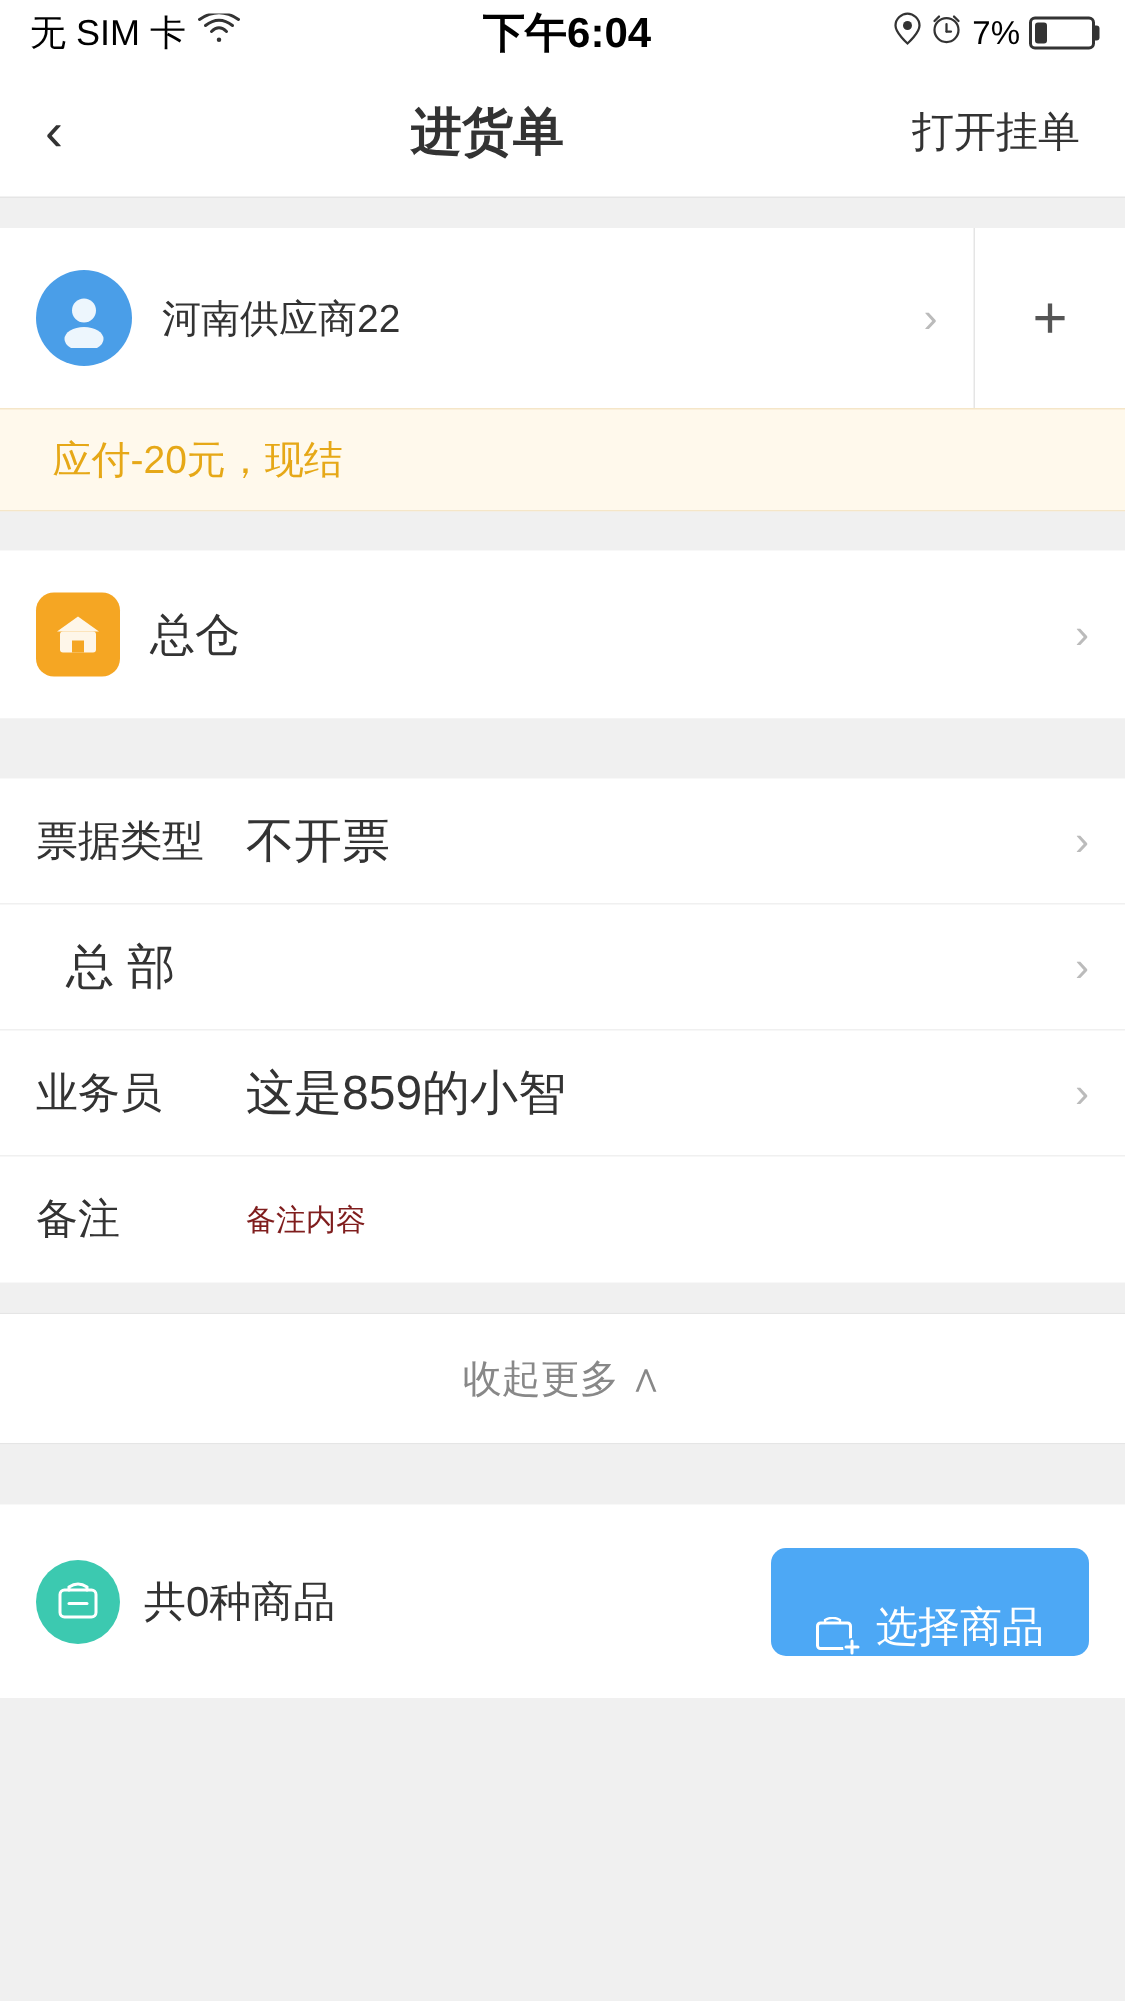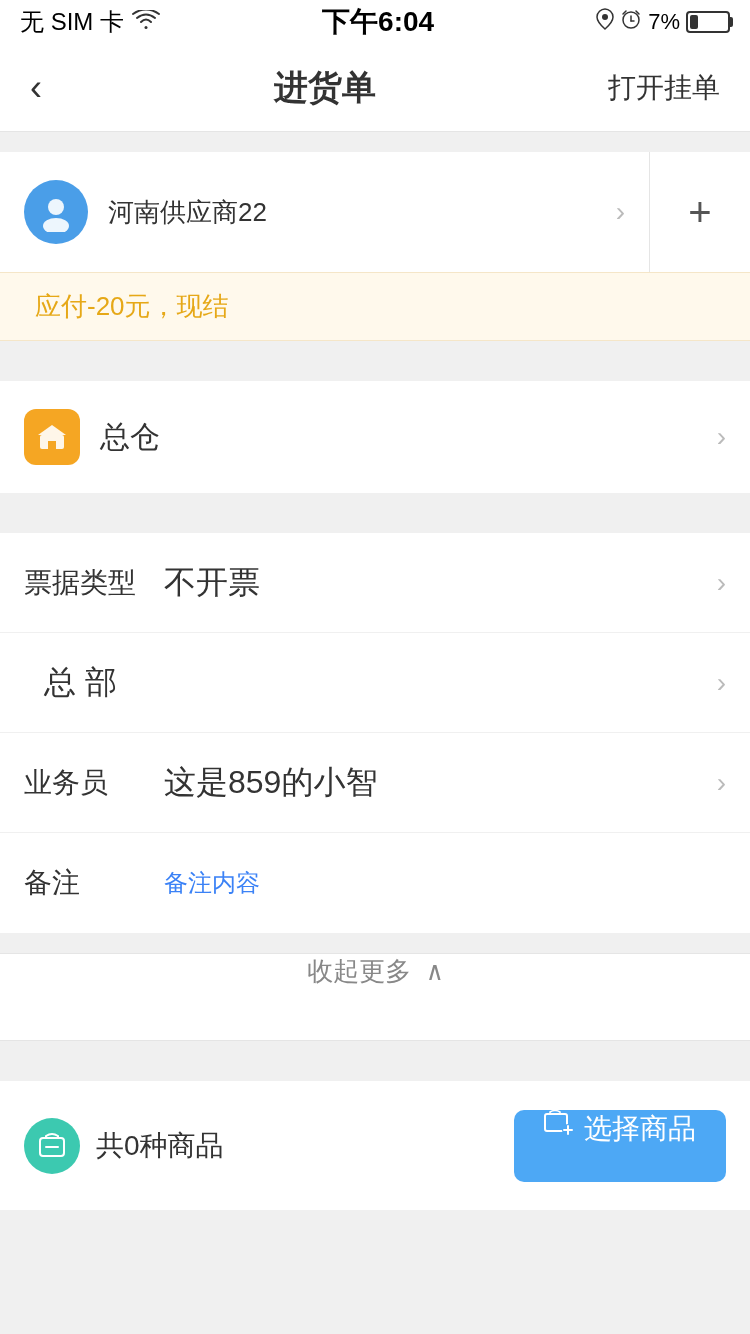--- a/index.html
+++ b/index.html
@@ -93,21 +93,21 @@
       border-top: 1px solid #f5e6c8;
       border-bottom: 1px solid #f5e6c8;
     }
 
     
     .warehouse-section {
       background: #fff;
       display: flex;
       align-items: center;
       padding: 28px 24px;
-      margin-top: 20px;
+      margin-top: 6px;
     }
     .warehouse-icon {
       width: 56px;
       height: 56px;
       border-radius: 12px;
       background: #f5a623;
       display: flex;
       align-items: center;
       justify-content: center;
       margin-right: 20px;
@@ -117,56 +117,55 @@
 
     
     .form-section {
       background: #fff;
       margin-top: 20px;
     }
     .form-row {
       display: flex;
       align-items: center;
       padding: 0 24px;
-      height: 100px;
+      height: 84px;
       border-bottom: 1px solid #f0f0f0;
     }
     .form-row:last-child { border-bottom: none; }
     .form-label {
       font-size: 28px;
       color: #333;
       width: 120px;
       flex-shrink: 0;
     }
     .form-value {
       flex: 1;
       font-size: 32px;
       color: #333;
       padding-left: 20px;
     }
     .form-placeholder {
       flex: 1;
-      font-size: 24px;
-      color: #3b82f6;
+      font-size: 20px;
+      color: #7f1d1d;
       padding-left: 20px;
     }
 
     
     .collapse-row {
       background: #fff;
       margin-top: 20px;
       height: 88px;
       display: flex;
-      align-items: flex-start;
+      align-items: center;
       justify-content: center;
       font-size: 26px;
       color: #888;
       border-top: 1px solid #e5e5e5;
       border-bottom: 1px solid #e5e5e5;
-      font-family: Liberation Mono, monospace;
     }
 
     
     .bottom-bar {
       background: #fff;
       margin-top: 20px;
       height: 129px;
       display: flex;
       align-items: center;
       padding: 0 24px;
@@ -186,21 +185,21 @@
       font-size: 28px;
       color: #333;
       flex: 1;
     }
     .select-btn {
       background: #4da8f5;
       border-radius: 10px;
       height: 72px;
       padding: 0 30px;
       display: flex;
-      align-items: flex-start;
+      align-items: flex-end;
       gap: 10px;
       font-size: 28px;
       color: #fff;
       white-space: nowrap;
     }
 
     
     .battery {
       display: inline-flex;
       align-items: center;

